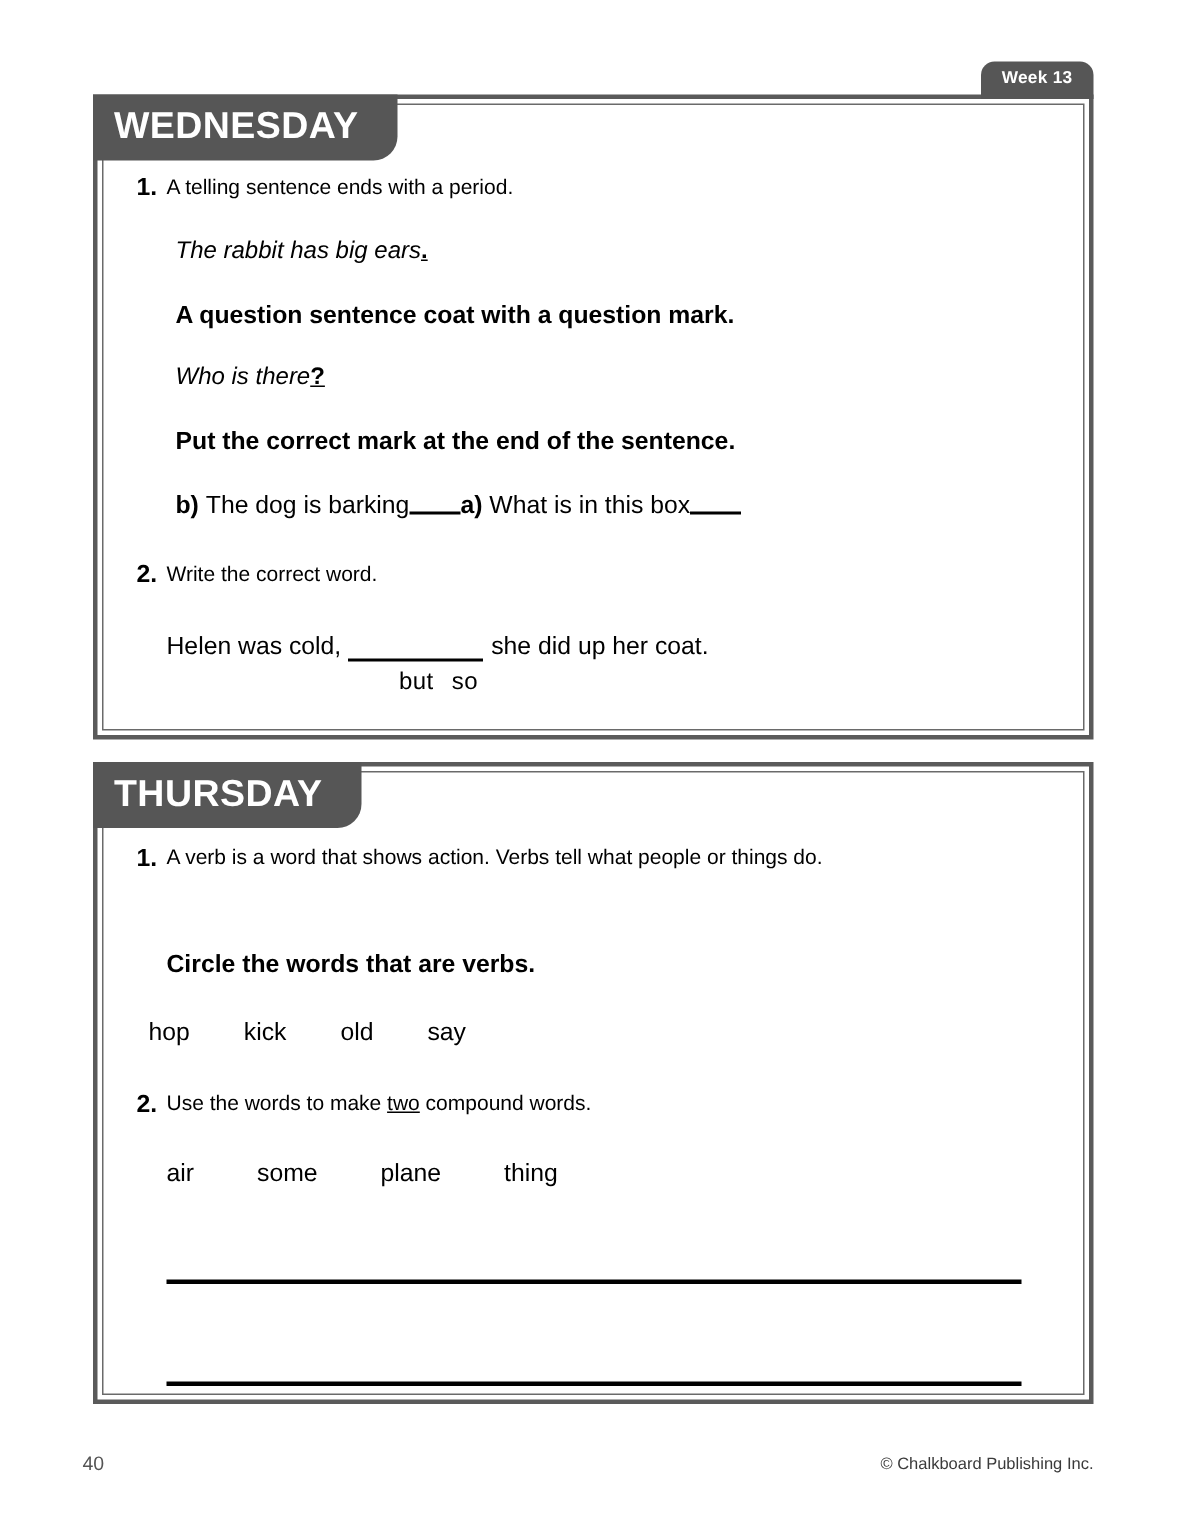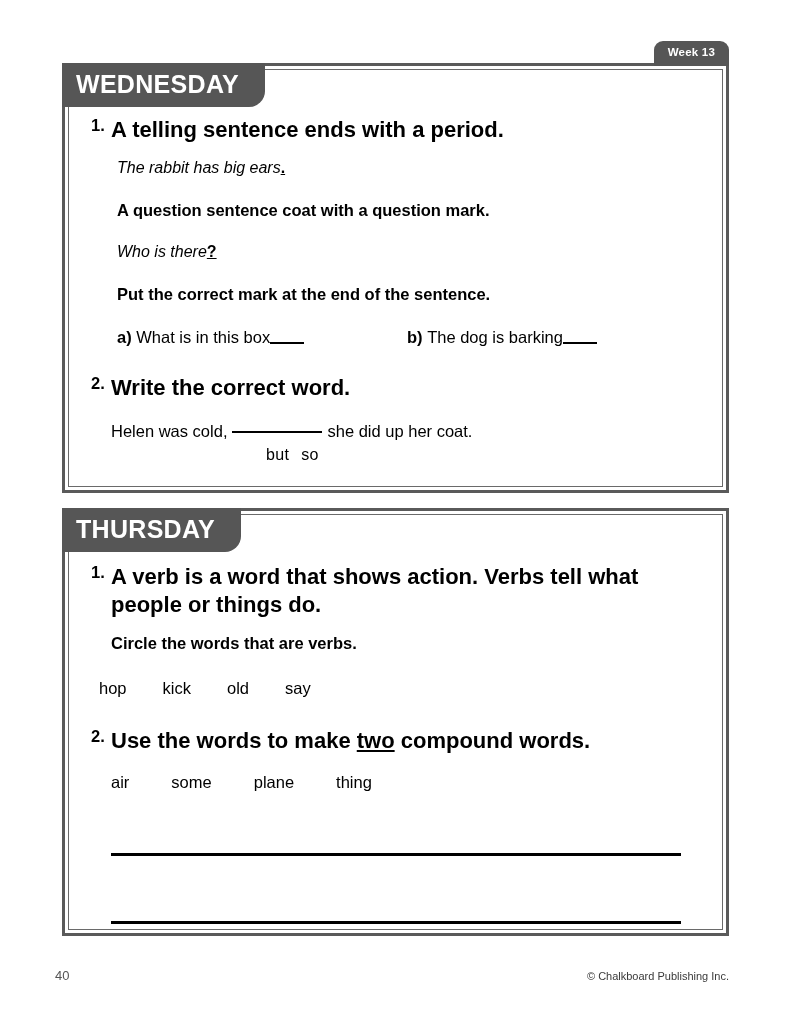--- a/index.html
+++ b/index.html
@@ -87,22 +87,22 @@
     display: flex;
     align-items: flex-start;
   }
   .q-num {
     font-weight: bold;
     font-size: 16.5px;
     width: 20px;
     flex: none;
   }
   .q-text {
-    font-weight: bold;
-    font-size: 22px;
+    font-weight: normal;
+    font-size: 14px;
     line-height: 1.26;
   }
   .sub-bold {
     font-weight: bold;
     font-size: 16.5px;
     line-height: 1.26;
   }
   .example {
     font-style: italic;
     font-size: 16px;
@@ -133,21 +133,21 @@
   #ab-a { width: 290px; }
   .blank-short {
     display: inline-block;
     width: 34px;
     border-bottom: 2px solid #000;
     vertical-align: -1px;
   }
 
   .fill-line {
     display: flex;
-    align-items: center;
+    align-items: flex-end;
     font-size: 16.5px;
   }
   .blank-long {
     display: inline-block;
     width: 90px;
     border-bottom: 2px solid #000;
     margin: 0 5px;
     vertical-align: -1px;
   }
   .wordbank-under {
@@ -220,22 +220,22 @@
 
     <div class="example" id="w-ex1"><span>The rabbit has big ears</span><span class="mark">.</span></div>
 
     <div class="sub-bold" id="w-sub1">A question sentence coat with a question mark.</div>
 
     <div class="example" id="w-ex2"><span>Who is there</span><span class="mark">?</span></div>
 
     <div class="sub-bold" id="w-sub2">Put the correct mark at the end of the sentence.</div>
 
     <div class="ab-row" id="w-ab">
+      <div class="ab-item" id="ab-b"><b>b)</b><span>&nbsp;</span><span>The dog is barking</span><span class="blank-short"></span></div>
       <div class="ab-item" id="ab-a"><b>a)</b><span>&nbsp;</span><span>What is in this box</span><span class="blank-short"></span></div>
-      <div class="ab-item" id="ab-b"><b>b)</b><span>&nbsp;</span><span>The dog is barking</span><span class="blank-short"></span></div>
     </div>
 
     <div class="q-row" id="w-q2">
       <span class="q-num">2.</span>
       <span class="q-text">Write the correct word.</span>
     </div>
 
     <div id="w-fill">
       <div class="fill-line">
         <span>Helen was cold,</span>

